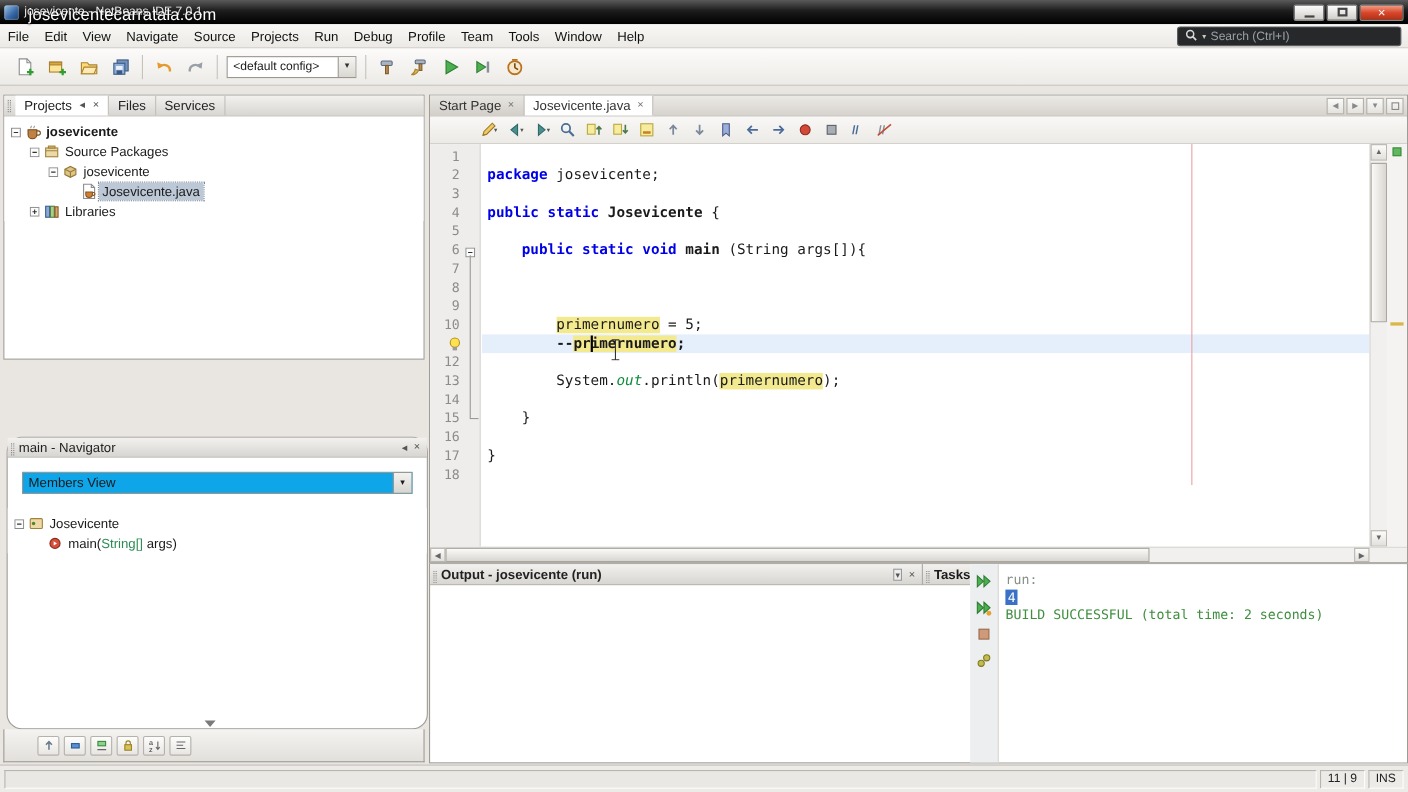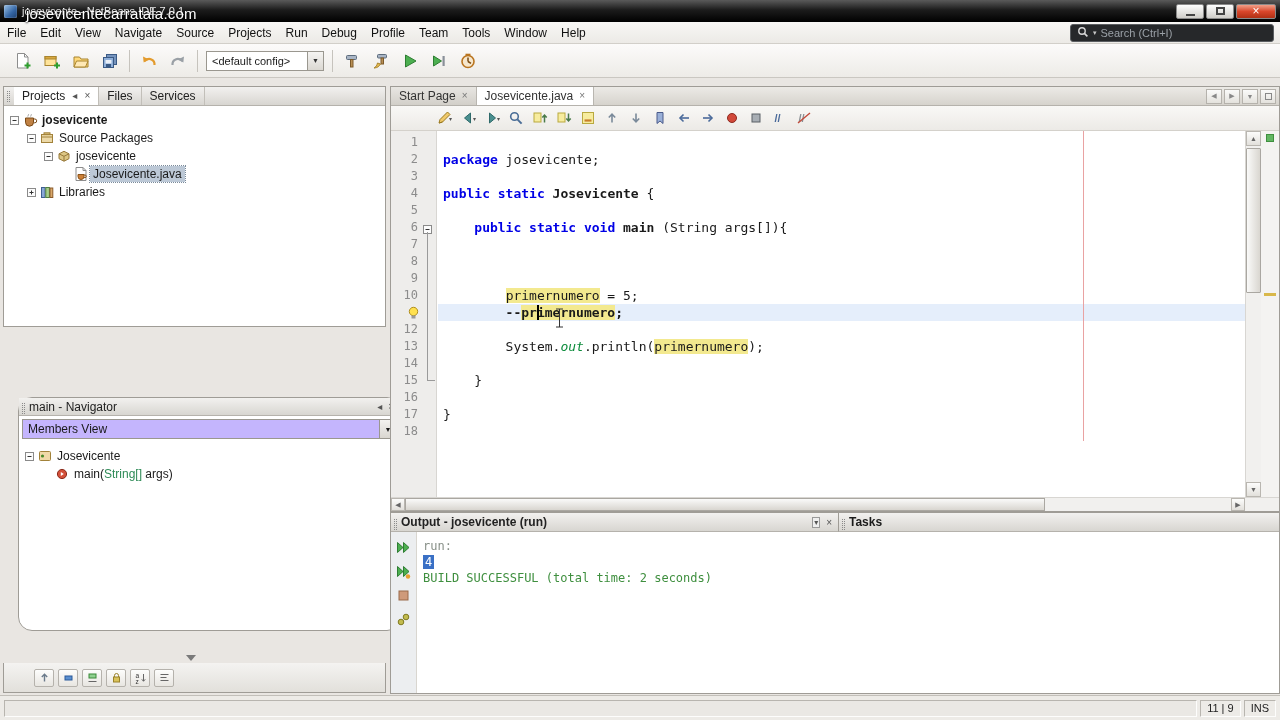--- a/index.html
+++ b/index.html
@@ -28,30 +28,30 @@
 .toolbar{position:absolute;left:0;top:44px;width:1280px;height:34px;background:linear-gradient(#fcfbfa,#edebe7);border-bottom:1px solid #cac7c1;display:flex;align-items:center;padding-left:10px;}
 .tgroup{display:flex;align-items:center;gap:3px;}
 .ibtn{width:26px;height:26px;display:inline-flex;align-items:center;justify-content:center;border:1px solid transparent;border-radius:2px;}
 .tsep{width:1px;height:22px;background:#c6c3bd;margin:0 6px;}
 .config-combo{width:118px;height:20px;background:#fff;border:1px solid #9a978f;display:flex;align-items:center;font-size:11px;padding-left:5px;margin:0 2px;}
 .combo-arrow{margin-left:auto;width:16px;height:100%;background:linear-gradient(#f5f4f2,#dbd8d2);border-left:1px solid #9a978f;display:flex;align-items:center;justify-content:center;font-size:7px;color:#333;}
 
 
 .panel{position:absolute;background:#fff;border:1px solid #9f9c96;}
 .projects-window{left:3px;top:86px;width:383px;height:241px;}
-.navigator-window{left:18px;top:397px;width:383px;height:234px;border-radius:14px;}
+.navigator-window{left:6px;top:397px;width:383px;height:266px;border-radius:14px;}
 .wg-tabs{height:19px;background:linear-gradient(#f2f1ef,#d8d6d1);border-bottom:1px solid #b5b2ac;display:flex;align-items:stretch;font-size:12px;}
 .grip{width:3px;border-left:1px dotted #8a8a8a;border-right:1px dotted #8a8a8a;height:11px;margin:4px 4px 0 3px;flex:none;}
 .wtab{display:flex;align-items:center;padding:0 8px;color:#222;border-right:1px solid #c2bfb9;}
 .wtab.active{background:#fff;}
 .wt-min,.wt-close{font-size:10px;color:#555;margin-left:7px;line-height:1;}
 .wg-header{height:18px;background:linear-gradient(#f2f1ef,#d8d6d1);border-bottom:1px solid #b5b2ac;display:flex;align-items:center;font-size:12px;}
 .wg-title{color:#222;}
 .wg-icons{margin-left:auto;display:flex;gap:6px;padding-right:6px;color:#555;font-size:10px;}
-.members-combo{margin:3px;height:20px;border:1px solid #9a978f;background:#c4b5fd;display:flex;align-items:center;padding-left:5px;font-size:12px;}
+.members-combo{margin:13px;height:20px;border:1px solid #9a978f;background:#0ea5e9;display:flex;align-items:center;padding-left:5px;font-size:12px;}
 .mc-arrow{margin-left:auto;width:17px;height:100%;border-left:1px solid #9a978f;background:linear-gradient(#f3f2f0,#d9d6d0);display:flex;align-items:center;justify-content:center;font-size:7px;}
 .tree{background:#fff;padding-top:5px;overflow:hidden;}
 .trow{height:18px;display:flex;align-items:center;white-space:nowrap;}
 .thandle{width:13px;display:inline-flex;justify-content:center;flex:none;}
 .ticon{width:18px;height:16px;display:inline-flex;align-items:center;justify-content:center;flex:none;}
 .tlabel{font-size:12px;padding:1px 3px;}
 .tlabel.bold{font-weight:bold;}
 .trow.selected .tlabel{background:#bcc8d6;outline:1px dotted #7a8a9a;}
 .nav-type{color:#2e8b57;}
 
@@ -100,21 +100,21 @@
 .error-stripe{position:absolute;top:0;right:0;width:18px;bottom:0;background:#f4f3f1;}
 .ok-square{position:absolute;top:3px;left:5px;width:8px;height:8px;background:#62b662;border:1px solid #3f8f3f;}
 .warn-tick{position:absolute;top:162px;left:3px;width:12px;height:3px;background:#d9b84a;}
 .hscroll{height:14px;background:#f1f0ee;border-top:1px solid #d8d6d2;position:relative;flex:none;}
 .hs-btn{position:absolute;top:0;width:14px;height:13px;background:linear-gradient(#fcfcfb,#e2e0db);border:1px solid #b9b6b0;color:#666;font-size:7px;display:flex;align-items:center;justify-content:center;}
 .hs-left{left:0;}
 .hs-right{right:34px;}
 .hs-thumb{position:absolute;left:14px;top:0;width:640px;height:13px;background:linear-gradient(#fafaf9,#d9d6d0);border:1px solid #aaa7a1;}
 
 
-.output-window{position:absolute;left:390px;top:512px;width:890px;height:182px;background:#fff;border:1px solid #9f9c96;display:flex;flex-direction:column;justify-content:space-between;}
+.output-window{position:absolute;left:390px;top:512px;width:890px;height:182px;background:#fff;border:1px solid #9f9c96;display:flex;justify-content:space-between;}
 .ow-headers{height:19px;display:flex;flex:none;}
 .ow-head-left{width:448px;background:linear-gradient(#f2f1ef,#d8d6d1);display:flex;align-items:center;border-right:1px solid #9f9c96;border-bottom:1px solid #b5b2ac;}
 .ow-title{font-size:12px;font-weight:bold;color:#222;white-space:nowrap;}
 .ow-icons{margin-left:auto;display:flex;gap:6px;padding-right:6px;color:#555;font-size:10px;align-items:center;}
 .ow-winbtn{font-size:8px;border:1px solid #999;padding:0 1px;line-height:9px;background:#eee;}
 .ow-head-right{flex:1;background:linear-gradient(#f2f1ef,#d8d6d1);display:flex;align-items:center;border-bottom:1px solid #b5b2ac;}
 .tasks-title{font-weight:bold;font-size:12px;}
 .ow-body{flex:1;display:flex;background:#fff;}
 .ow-btns{width:26px;background:#eceef0;border-right:1px solid #d9d6d0;display:flex;flex-direction:column;align-items:center;padding-top:6px;gap:5px;flex:none;}
 .ow-btn{width:20px;height:19px;display:flex;align-items:center;justify-content:center;border:1px solid transparent;}

